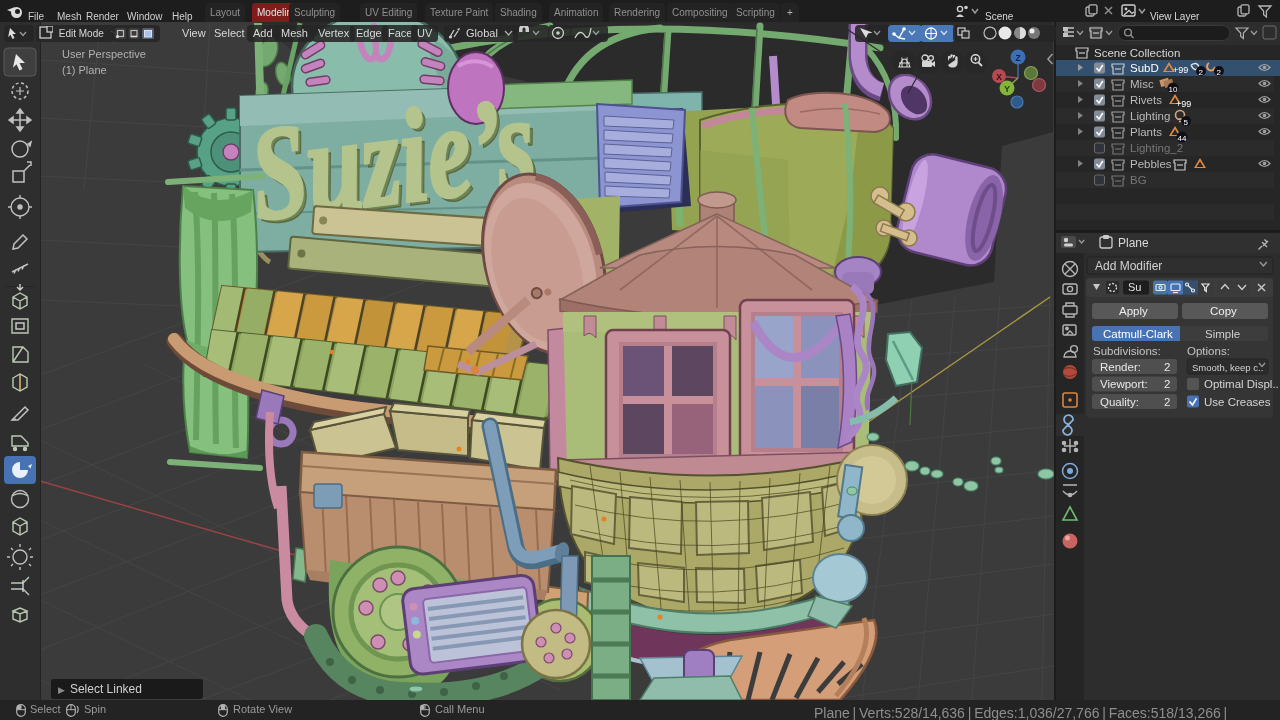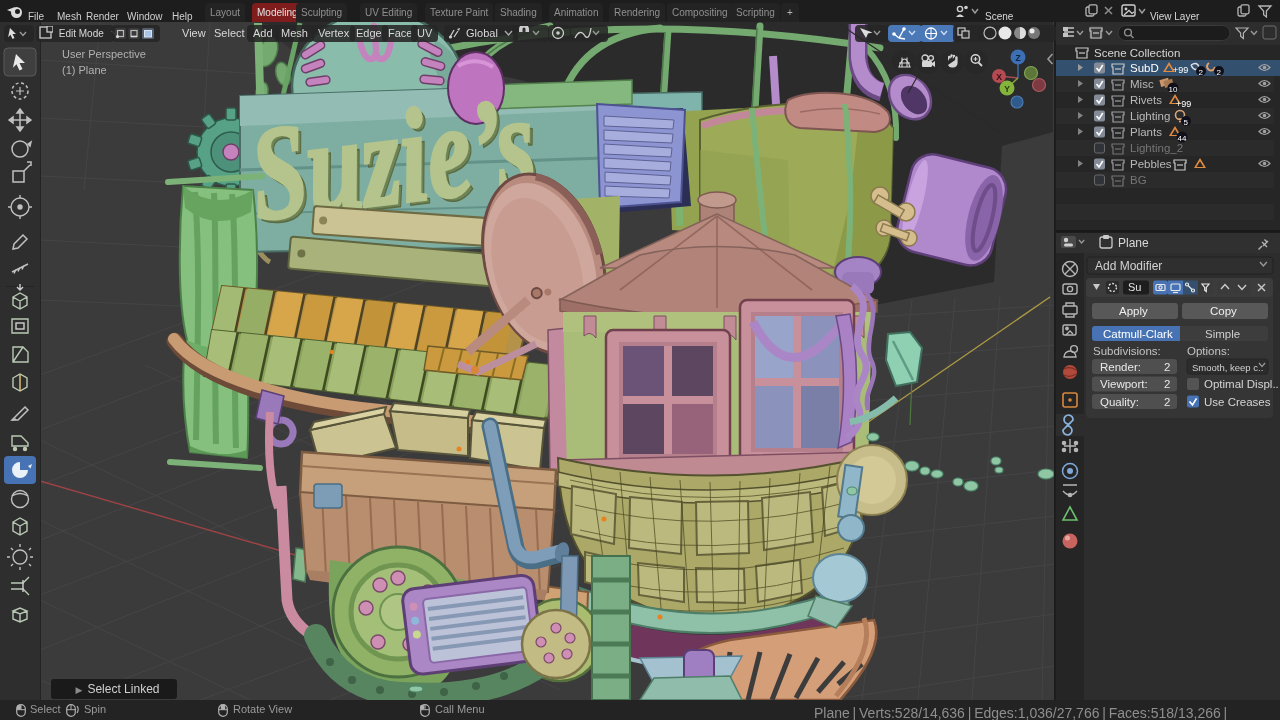--- a/index.html
+++ b/index.html
@@ -637,21 +637,21 @@
         <circle cx="38" cy="8" r="6" fill="#888"></circle>
           <path d="M38,2 a6,6 0 0 1 0,12 Z" fill="#ddd"></path>
         <circle cx="52" cy="8" r="6" fill="#777"></circle>
           <circle cx="50" cy="6" r="2.5" fill="#eee"></circle>
       </svg>
     </div>
   </div>
 
   <div class="abs" style="left:62px;top:48px;font-size:11px;color:#b2b2b2">User Perspective</div>
   <div class="abs" style="left:62px;top:64px;font-size:11px;color:#b2b2b2">(1) Plane</div>
-  <div class="abs" style="left:51px;top:679px;width:126px;height:20px;background:rgba(24,24,24,0.95);border-radius:3px;color:#d0d0d0;font-size:12px;line-height:20px;text-align:center;">
+  <div class="abs" style="left:51px;top:679px;width:152px;height:20px;background:rgba(24,24,24,0.95);border-radius:3px;color:#d0d0d0;font-size:12px;line-height:20px;">
     <span style="color:#8a8a8a;font-size:9px;margin:0 5px 0 7px">▶</span>Select Linked
   </div>
 
   <div class="rbtn" style="left:892px;top:50px">
     <svg width="15" height="15" viewBox="0 0 15 15" style="margin-top:4px">
       <path d="M2,13 Q7.5,-3 13,13 Z M2,9 h11 M5,3.5 v9 M10,3.5 v9" stroke="#d5d5d5" stroke-width="1.1" fill="none"></path>
     </svg>
   </div>
   <div class="rbtn" style="left:916px;top:50px">
     <svg width="16" height="14" viewBox="0 0 16 14" style="margin-top:4px">
@@ -700,21 +700,21 @@
       <circle cx="11.5" cy="8.6" r="2.5" fill="#1d1d1d"></circle>
       <path d="M1,7 L9,4 L6,9 Z" fill="#dcdcdc"></path>
     </svg>
     <span class="menu" style="left:28px">File</span>
     <span class="menu" style="left:57px">Mesh</span>
     <span class="menu" style="left:86px">Render</span>
     <span class="menu" style="left:127px">Window</span>
     <span class="menu" style="left:172px">Help</span>
     <span class="tab" style="left:205px">Layout</span>
     <span class="tab active" style="left:252px">Modeling</span>
-    <span class="tab" style="left:296px">Sculpting</span>
+    <span class="tab" style="left:289px">Sculpting</span>
     <span class="tab" style="left:360px">UV Editing</span>
     <span class="tab" style="left:425px">Texture Paint</span>
     <span class="tab" style="left:495px">Shading</span>
     <span class="tab" style="left:549px">Animation</span>
     <span class="tab" style="left:609px">Rendering</span>
     <span class="tab" style="left:667px">Compositing</span>
     <span class="tab" style="left:731px">Scripting</span>
     <span class="tab" style="left:781px;color:#b5b5b5;padding:0 6px">+</span>
     <svg class="abs" style="left:954px;top:4px" width="26" height="15" viewBox="0 0 26 15">
       <circle cx="6" cy="5" r="2.6" fill="none" stroke="#cfcfcf" stroke-width="1.4"></circle>

